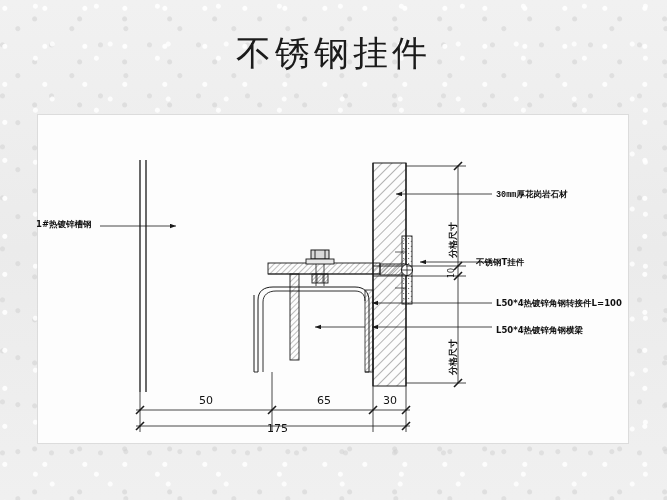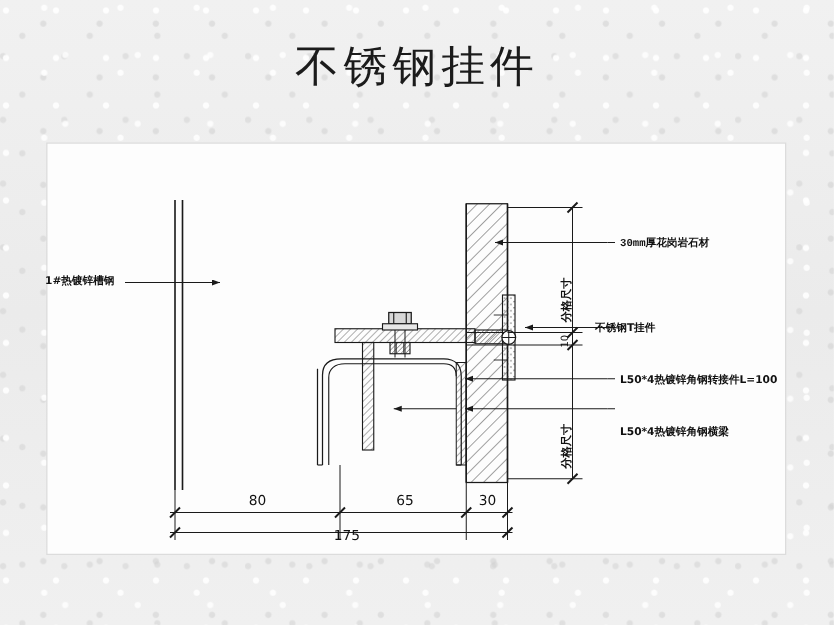--- a/index.html
+++ b/index.html
@@ -199,22 +199,22 @@
     </g>
   </g>
 </svg>
 </div>
 
 <div class="lbl" style="left:36px;top:219px;">1#热镀锌槽钢</div>
 
 <div class="lbl" style="left:496px;top:189px;font-family:Liberation Mono, monospace;">30mm厚花岗岩石材</div>
 <div class="lbl" style="left:476px;top:257px;">不锈钢T挂件</div>
 <div class="lbl" style="left:496px;top:298px;">L50*4热镀锌角钢转接件L=100</div>
-<div class="lbl" style="left:496px;top:340px;">L50*4热镀锌角钢横梁</div>
-
-<div class="dim" style="left:199px;top:394px;">80</div>
+<div class="lbl" style="left:496px;top:325px;">L50*4热镀锌角钢横梁</div>
+
+<div class="dim" style="left:199px;top:394px;">50</div>
 <div class="dim" style="left:317px;top:394px;text-align:center;">65</div>
 <div class="dim" style="left:383px;top:394px;">30</div>
 <div class="dim" style="left:267px;top:422px;">175</div>
 
 <div class="vlbl" style="left:447px;top:258px;">分格尺寸</div>
 <div class="vsm" style="left:447px;top:278px;">10</div>
 <div class="vlbl" style="left:447px;top:375px;">分格尺寸</div>
 
 </body></html>

